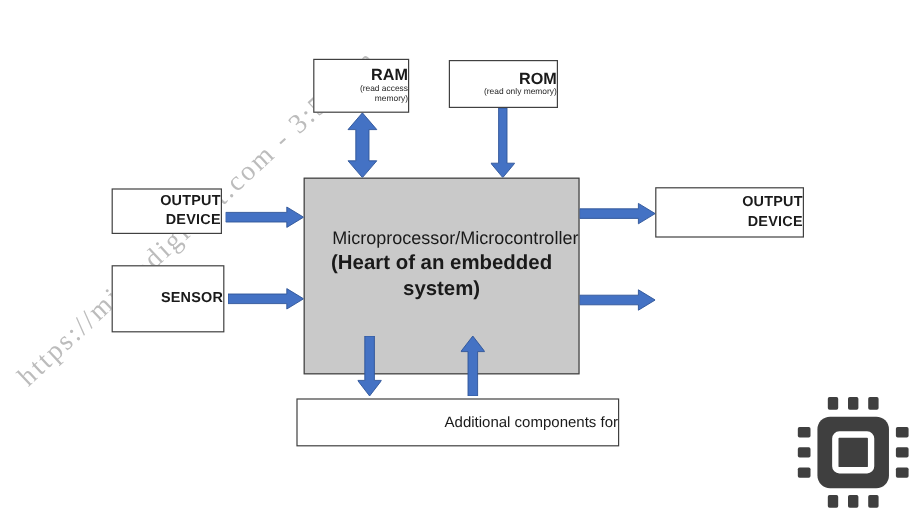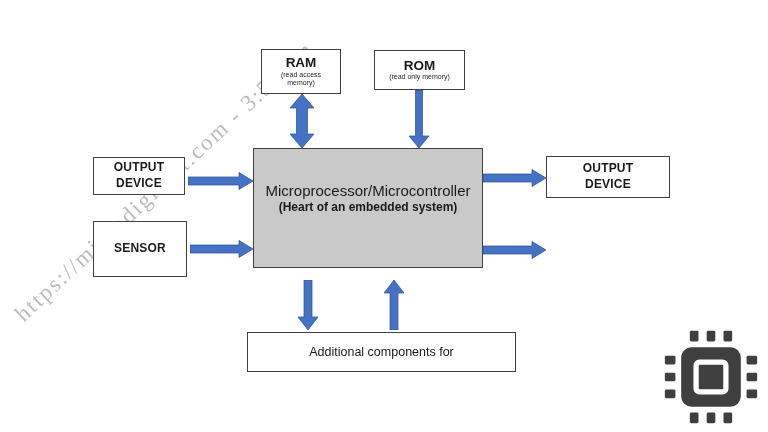--- a/index.html
+++ b/index.html
@@ -26,50 +26,50 @@
     user-select:none;
   }
   
   .box{
     position:absolute;
     background:#fff;
     border:1.4px solid #404040;
     box-sizing:border-box;
     display:flex;
     flex-direction:column;
-    align-items:center;
+    align-items:flex-end;
     justify-content:center;
     text-align:center;
     z-index:2;
   }
   .box-label{
     font-weight:700;
     font-size:12px;
     line-height:1.3;
     letter-spacing:.2px;
   }
   
   #box-ram    {left:261px;top:49px;width:80px;height:45px;}
   #box-rom    {left:374px;top:50px;width:91px;height:40px;}
   #box-input  {left:93px;top:157px;width:92px;height:38px;}
   #box-sensor {left:93px;top:221px;width:94px;height:56px;}
   #box-output {left:546px;top:156px;width:124px;height:42px;}
   #box-display{left:546px;top:223px;width:124px;height:57px;}
   #box-mcu{
-    left:253px;top:148px;width:230px;height:120px;
+    left:253px;top:148px;width:230px;height:164px;
     background:#c9c9c9;
     border:1.7px solid #404040;
     padding-bottom:18px;
   }
   #box-additional{left:247px;top:332px;width:269px;height:40px;}
 
   .mem-title{font-weight:600;font-size:13.5px;line-height:1.15;}
   .mem-sub{font-weight:400;font-size:7px;line-height:1.25;color:#262626;}
   .mcu-title{font-weight:400;font-size:15px;line-height:1.2;}
-  .mcu-sub{font-weight:700;font-size:12px;line-height:1.3;}
+  .mcu-sub{font-weight:700;font-size:17px;line-height:1.3;}
   .additional-text{font-weight:400;font-size:12.5px;line-height:1.3;}
 
   
   .arrow{position:absolute;z-index:2;}
   .arrow polygon{fill:#4472c4;stroke:#2f5597;stroke-width:.75;}
   #arrow-ram-mcu       {left:289px;top:94px;}
   #arrow-rom-mcu       {left:409px;top:90px;}
   #arrow-input-mcu     {left:188px;top:169px;}
   #arrow-sensor-mcu    {left:190px;top:237px;}
   #arrow-mcu-output    {left:483px;top:166px;}

